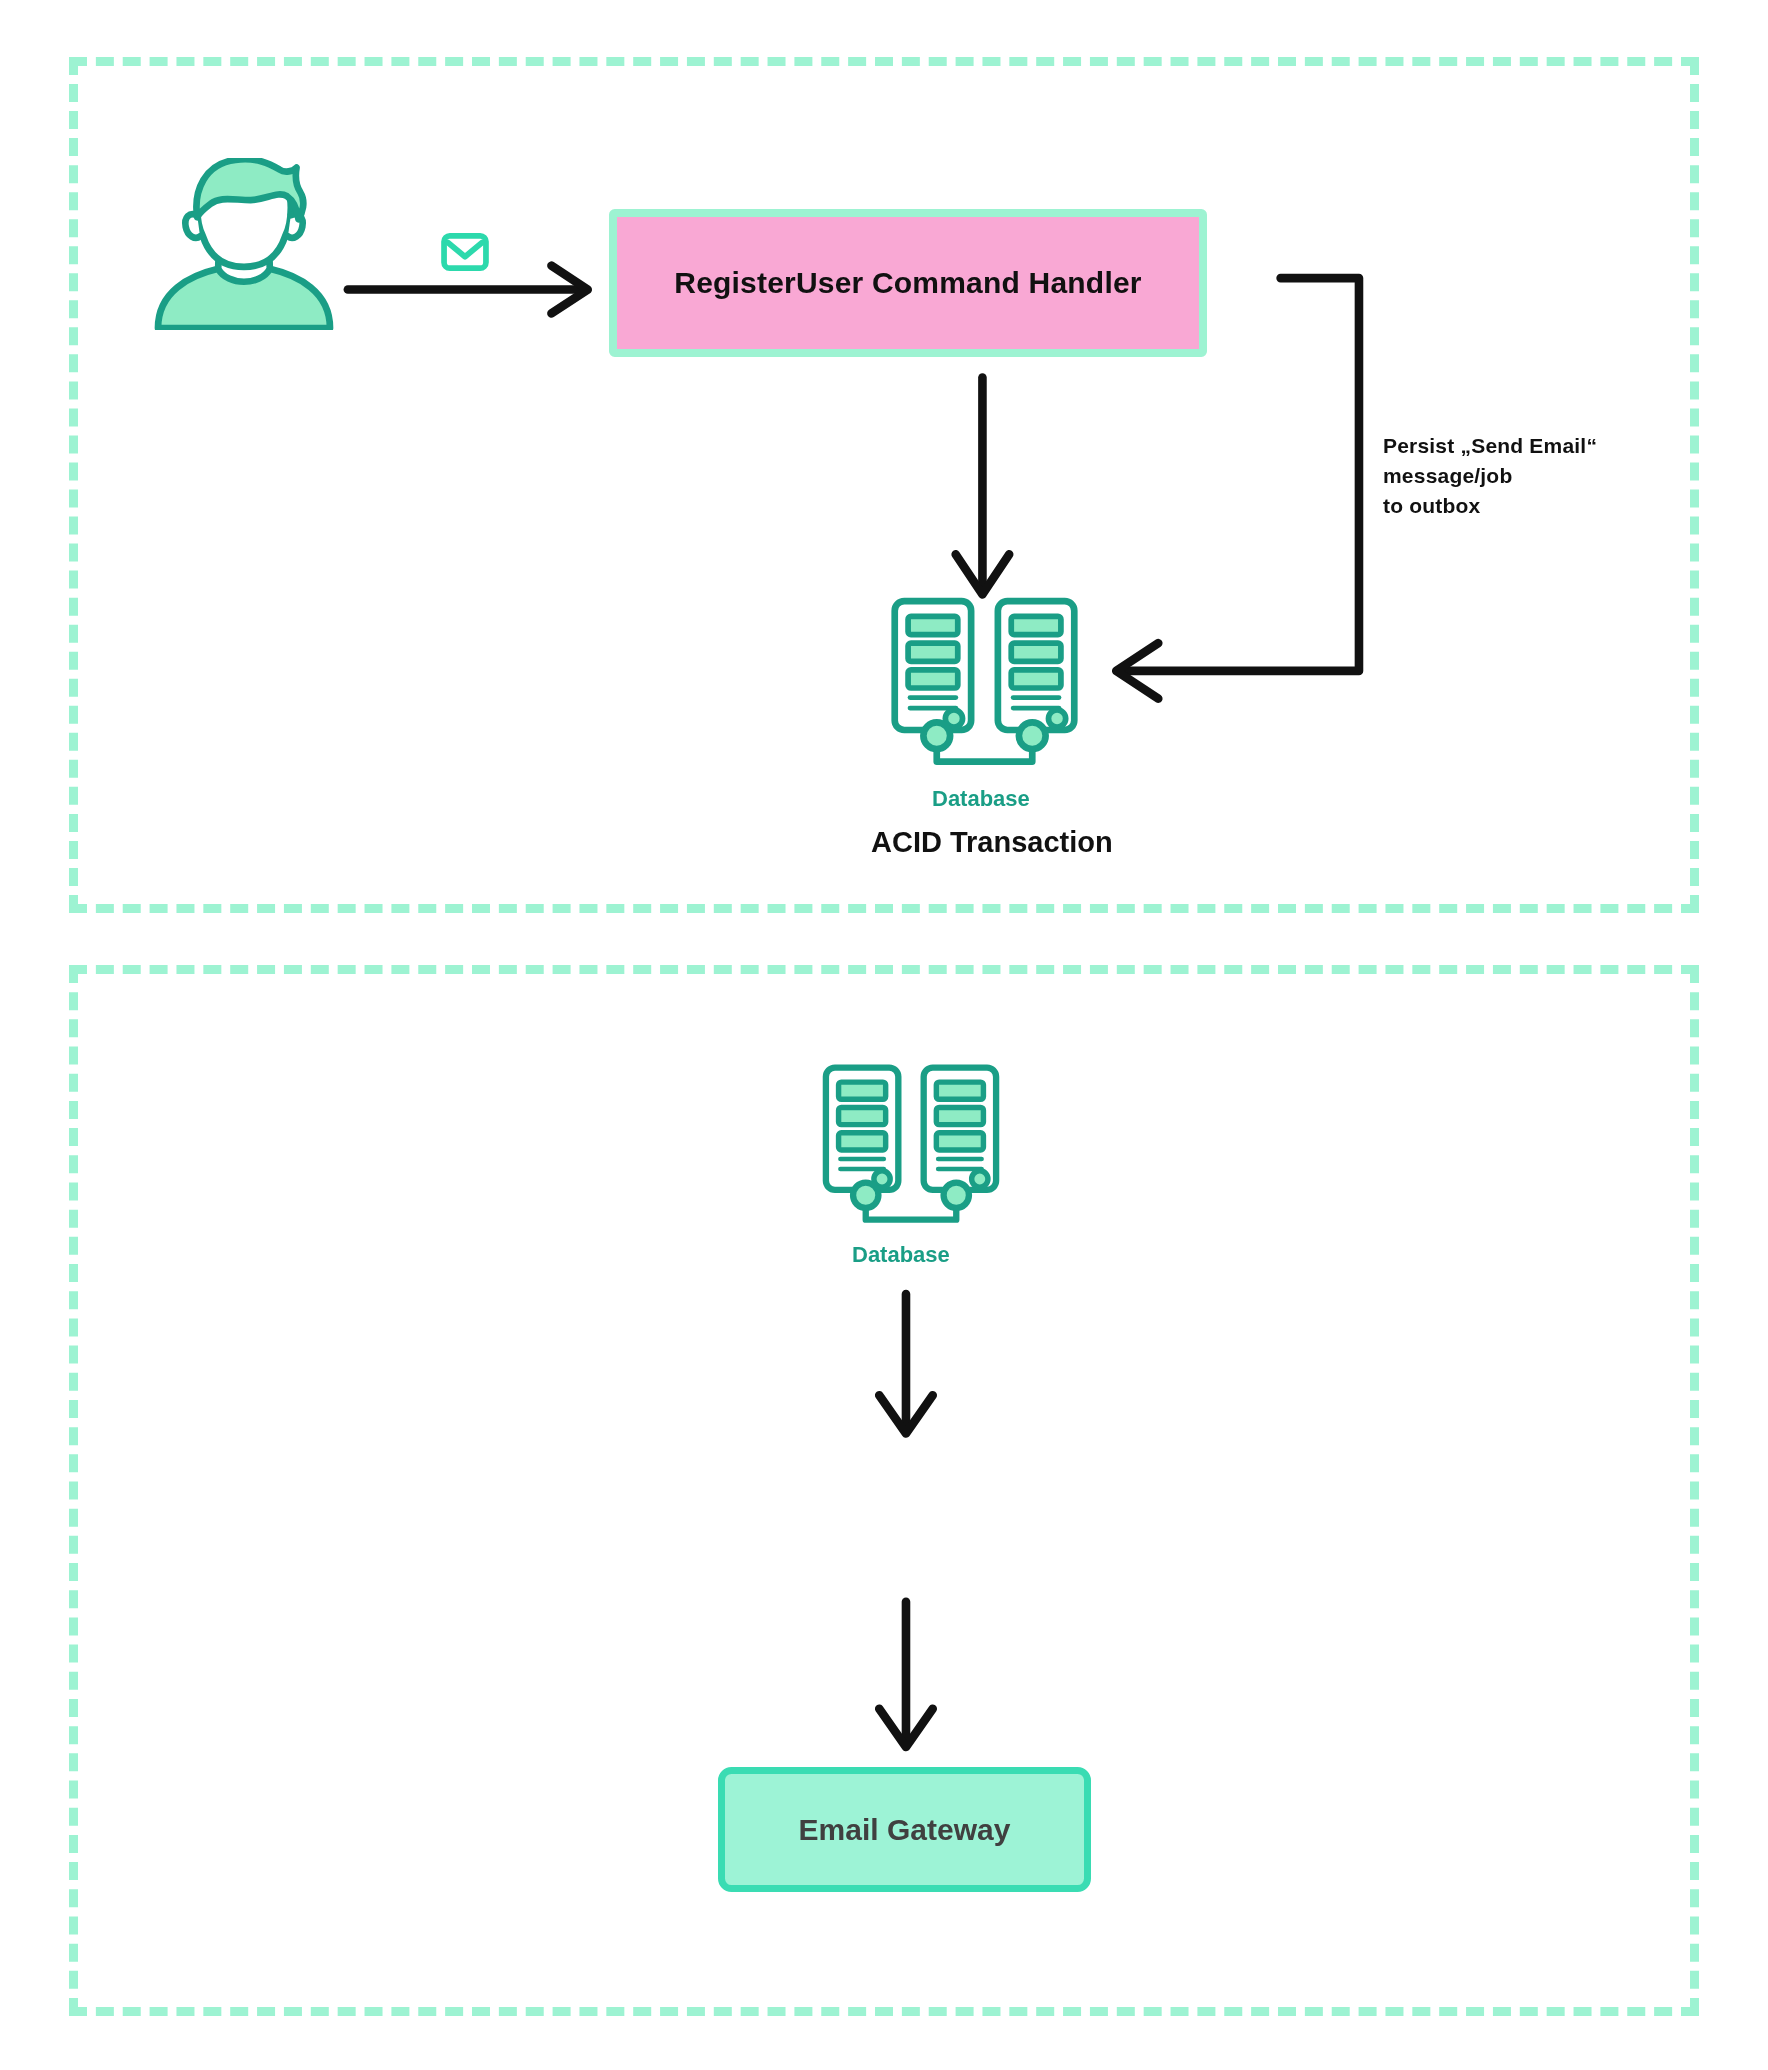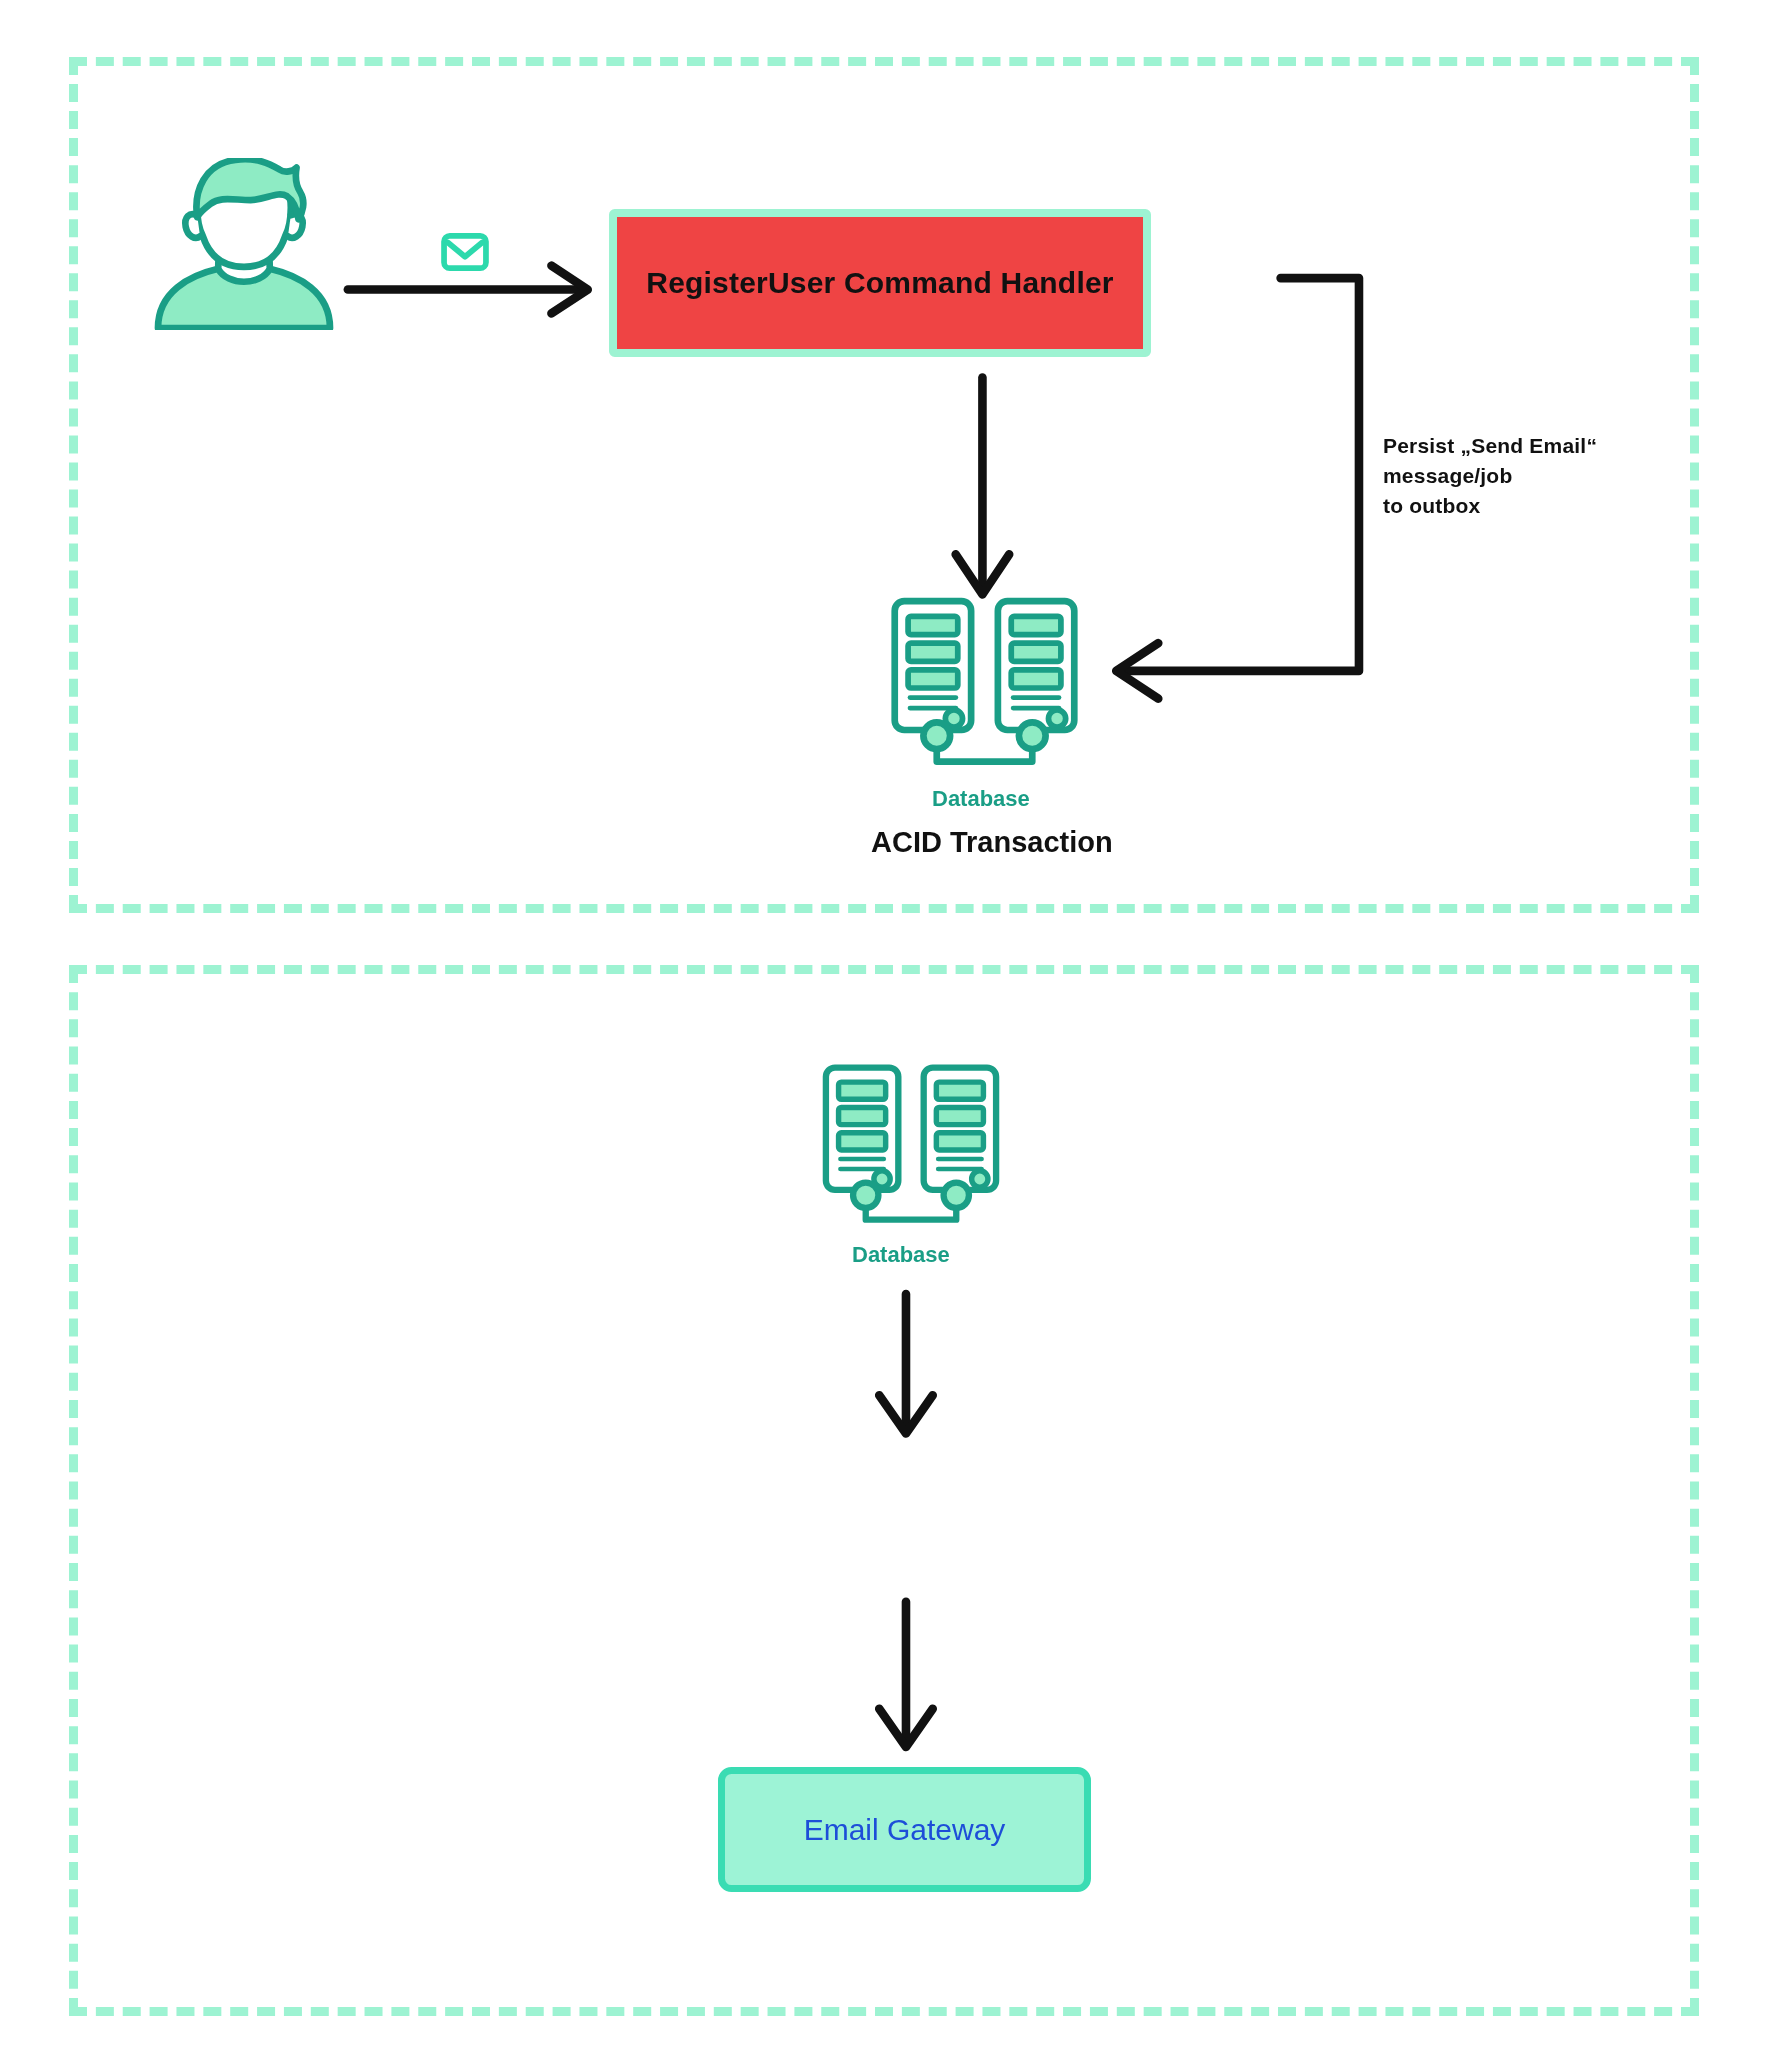--- a/index.html
+++ b/index.html
@@ -28,24 +28,24 @@
   }
   #zone-acid   { left: 69px;  top: 57px;   width: 1630px; height: 856px; }
   #zone-outbox { left: 69px;  top: 965px; width: 1630px; height: 1051px; }
 
   
   .node { position: absolute; }
 
   
   #handler-box {
     left: 609px; top: 209px;
-    width: 542px; height: 148px;
+    width: 598px; height: 148px;
     border: 8.6px solid #9DF3D2;
     border-radius: 5.7px;
-    background: #ef4444;
+    background: #f9a8d4;
     display: flex; align-items: center; justify-content: center;
   }
   #handler-box .node-label {
     font-size: 30px; font-weight: 700; color: #111111;
     letter-spacing: 0.2px; white-space: nowrap;
   }
 
   
   #outbox-box {
     left: 690px; top: 1454px;
@@ -61,21 +61,21 @@
   
   #gateway-box {
     left: 718px; top: 1767px;
     width: 373px; height: 125px;
     background: #9DF3D6;
     border: 7.6px solid #3ADCB3;
     border-radius: 13.4px;
     display: flex; align-items: center; justify-content: center;
   }
   #gateway-box .node-label {
-    font-size: 30px; font-weight: 400; color: #1d4ed8; white-space: nowrap;
+    font-size: 30px; font-weight: 700; color: #404040; white-space: nowrap;
   }
 
   
   .caption-dark {
     position: absolute;
     font-size: 29px; font-weight: 700; color: #111111;
     white-space: nowrap;
   }
   #acid-caption { left: 871px; top: 826px; }
 

